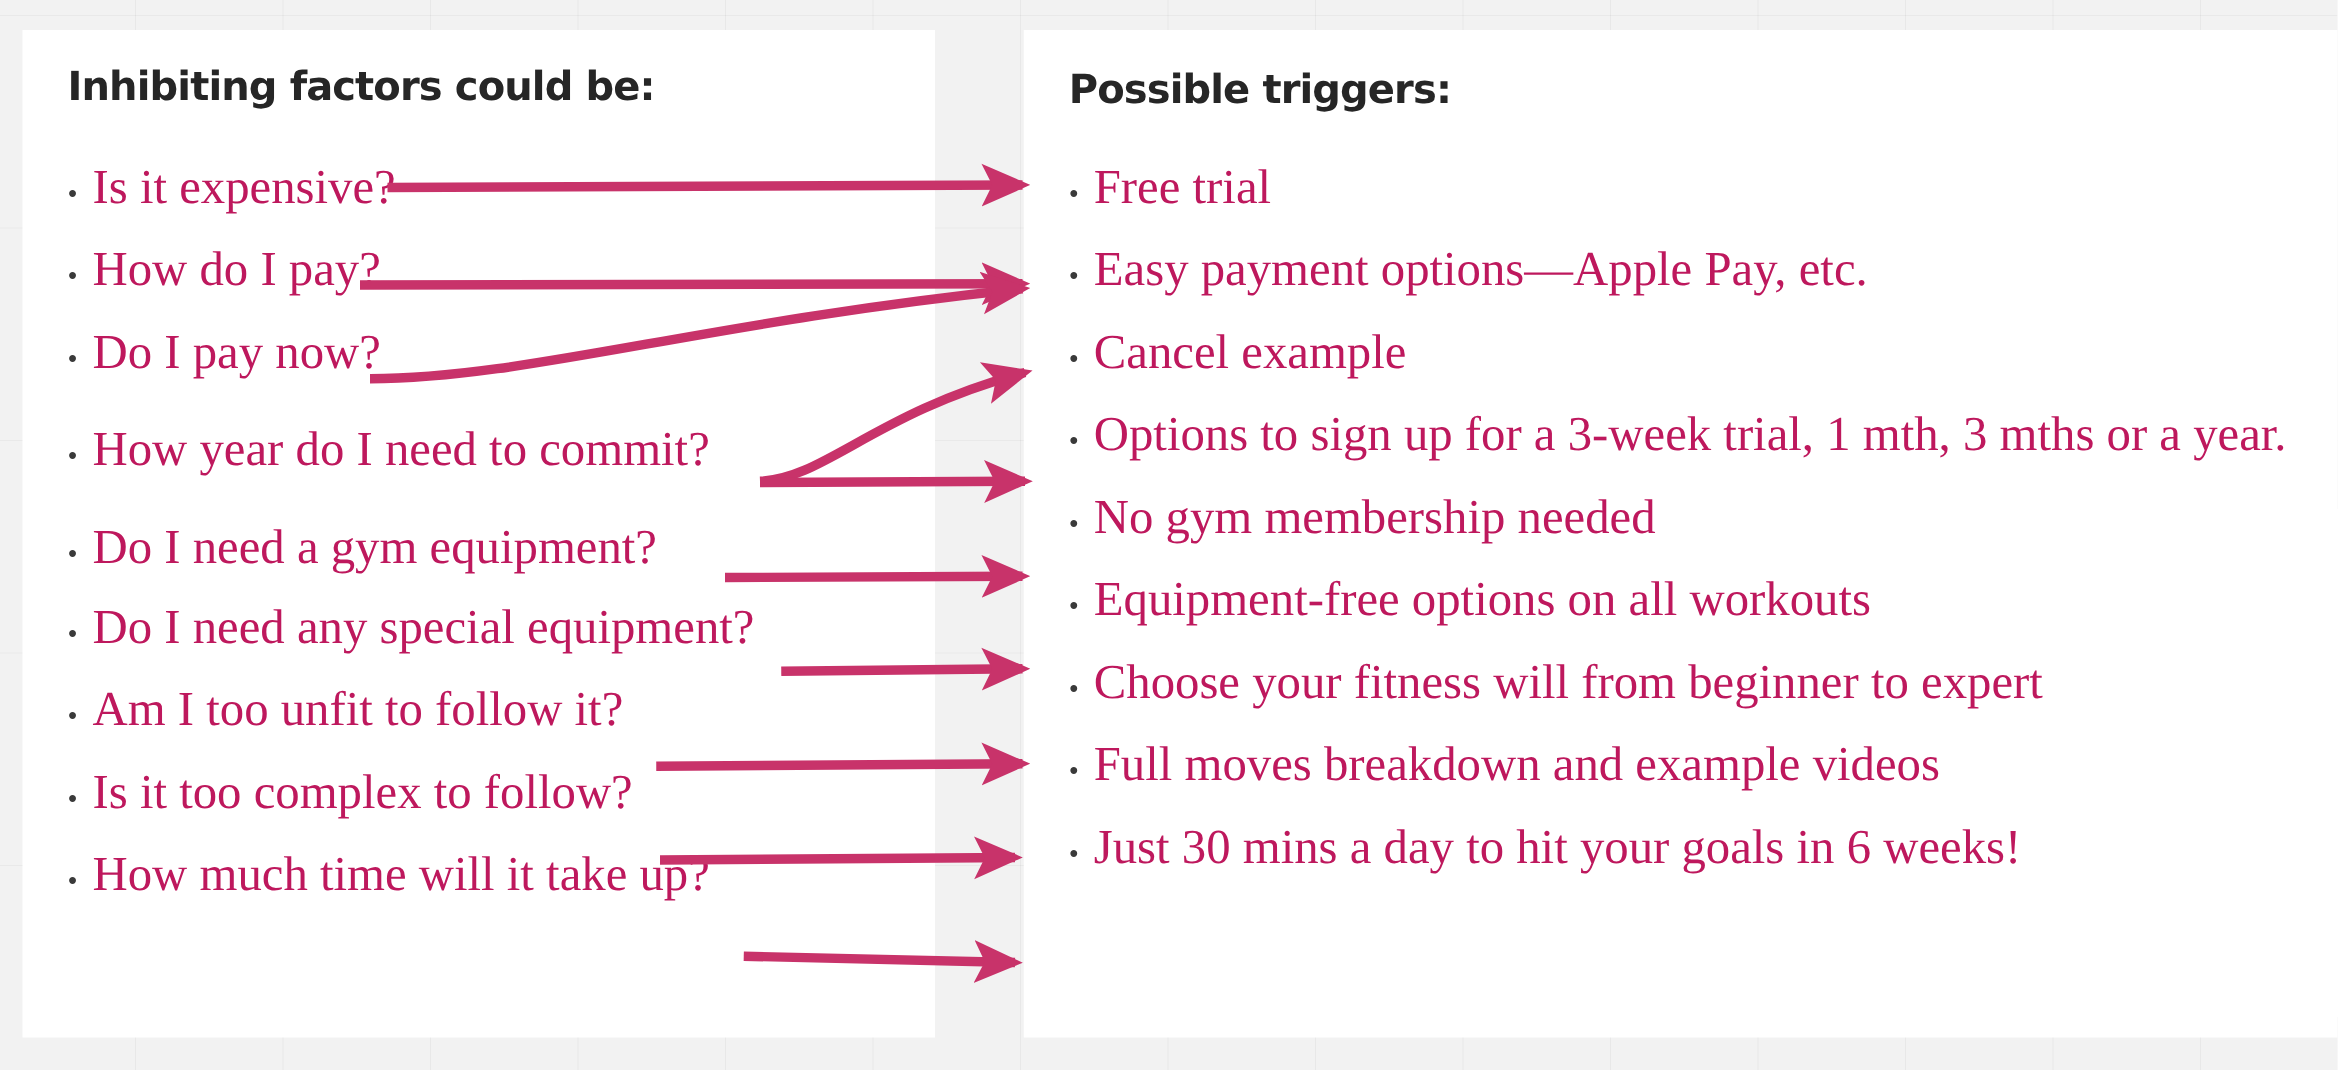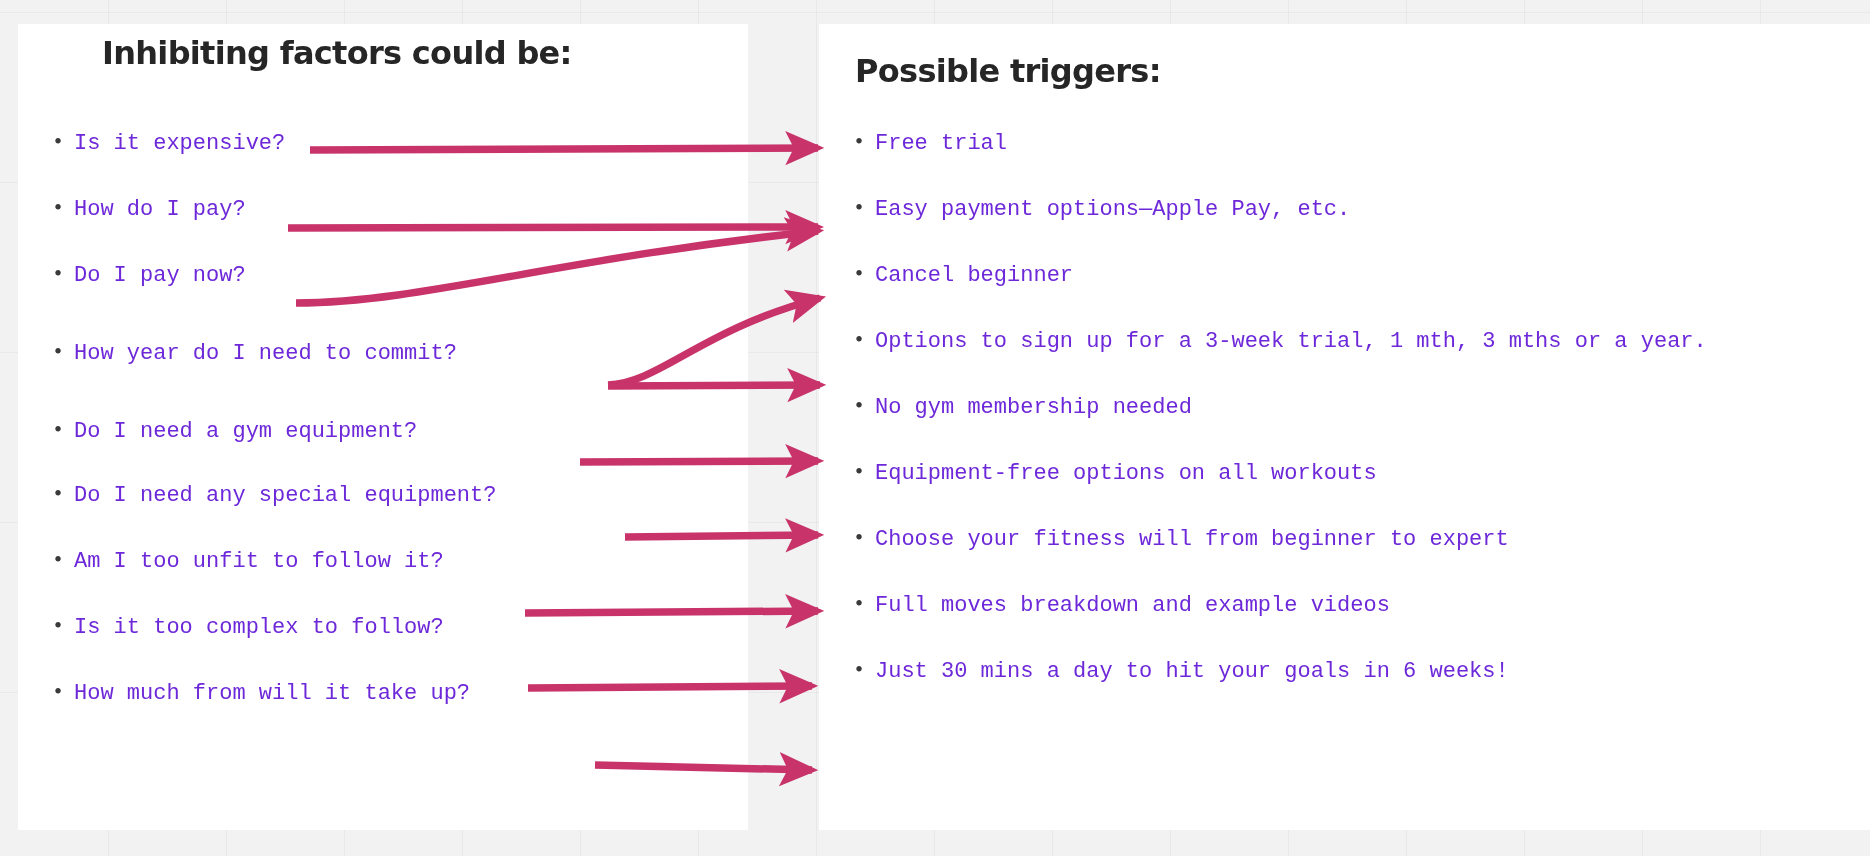--- a/index.html
+++ b/index.html
@@ -47,21 +47,21 @@
 
   .card-heading {
     position: absolute;
     font-family: "DejaVu Sans", "Liberation Sans", sans-serif;
     font-weight: bold;
     font-size: 32px;
     letter-spacing: -0.7px;
     color: #262626;
     white-space: nowrap;
   }
-  #heading-left  { left: 36px; top: 10px; margin-left: 48px; }
+  #heading-left  { left: 36px; top: 26px; }
   #heading-right { left: 36px; top: 28px; }
 
   .bullet-list {
     position: absolute;
     left: 36px;
     top: 80px;
     right: 8px;
     margin: 0;
     padding: 0;
     list-style: none;
@@ -77,24 +77,24 @@
   .bullet-dot {
     display: inline-block;
     width: 20px;
     flex: 0 0 20px;
     font-size: 23px;
     line-height: 1;
     color: #3a3a3a;
     text-align: left;
   }
   .bullet-text {
-    font-family: Liberation Mono, monospace;
-    font-size: 22px;
+    font-family: Liberation Serif, serif;
+    font-size: 39px;
     line-height: 1.05;
-    color: #6d28d9;
+    color: #be185d;
   }
 
   #arrow-layer {
     position: absolute;
     inset: 0;
     z-index: 2;
     pointer-events: none;
   }
 </style>
 </head>
@@ -135,40 +135,40 @@
       <li class="bullet-item" style="top:444px">
         <span class="bullet-dot">•</span>
         <span class="bullet-text">Am I too unfit to follow it?</span>
       </li>
       <li class="bullet-item" style="top:510px">
         <span class="bullet-dot">•</span>
         <span class="bullet-text">Is it too complex to follow?</span>
       </li>
       <li class="bullet-item" style="top:576px">
         <span class="bullet-dot">•</span>
-        <span class="bullet-text">How much from will it take up?</span>
+        <span class="bullet-text">How much time will it take up?</span>
       </li>
     </ul>
   </div>
 
   <div class="card" id="card-right">
     <div class="card-heading" id="heading-right">Possible triggers:</div>
 
     <ul class="bullet-list" id="right-list">
       <li class="bullet-item" style="top:26px">
         <span class="bullet-dot">•</span>
         <span class="bullet-text">Free trial</span>
       </li>
       <li class="bullet-item" style="top:92px">
         <span class="bullet-dot">•</span>
         <span class="bullet-text">Easy payment options—Apple Pay, etc.</span>
       </li>
       <li class="bullet-item" style="top:158px">
         <span class="bullet-dot">•</span>
-        <span class="bullet-text">Cancel beginner</span>
+        <span class="bullet-text">Cancel example</span>
       </li>
       <li class="bullet-item" style="top:224px">
         <span class="bullet-dot">•</span>
         <span class="bullet-text">Options to sign up for a 3-week trial, 1 mth, 3 mths or a year.</span>
       </li>
       <li class="bullet-item" style="top:290px">
         <span class="bullet-dot">•</span>
         <span class="bullet-text">No gym membership needed</span>
       </li>
       <li class="bullet-item" style="top:356px">

